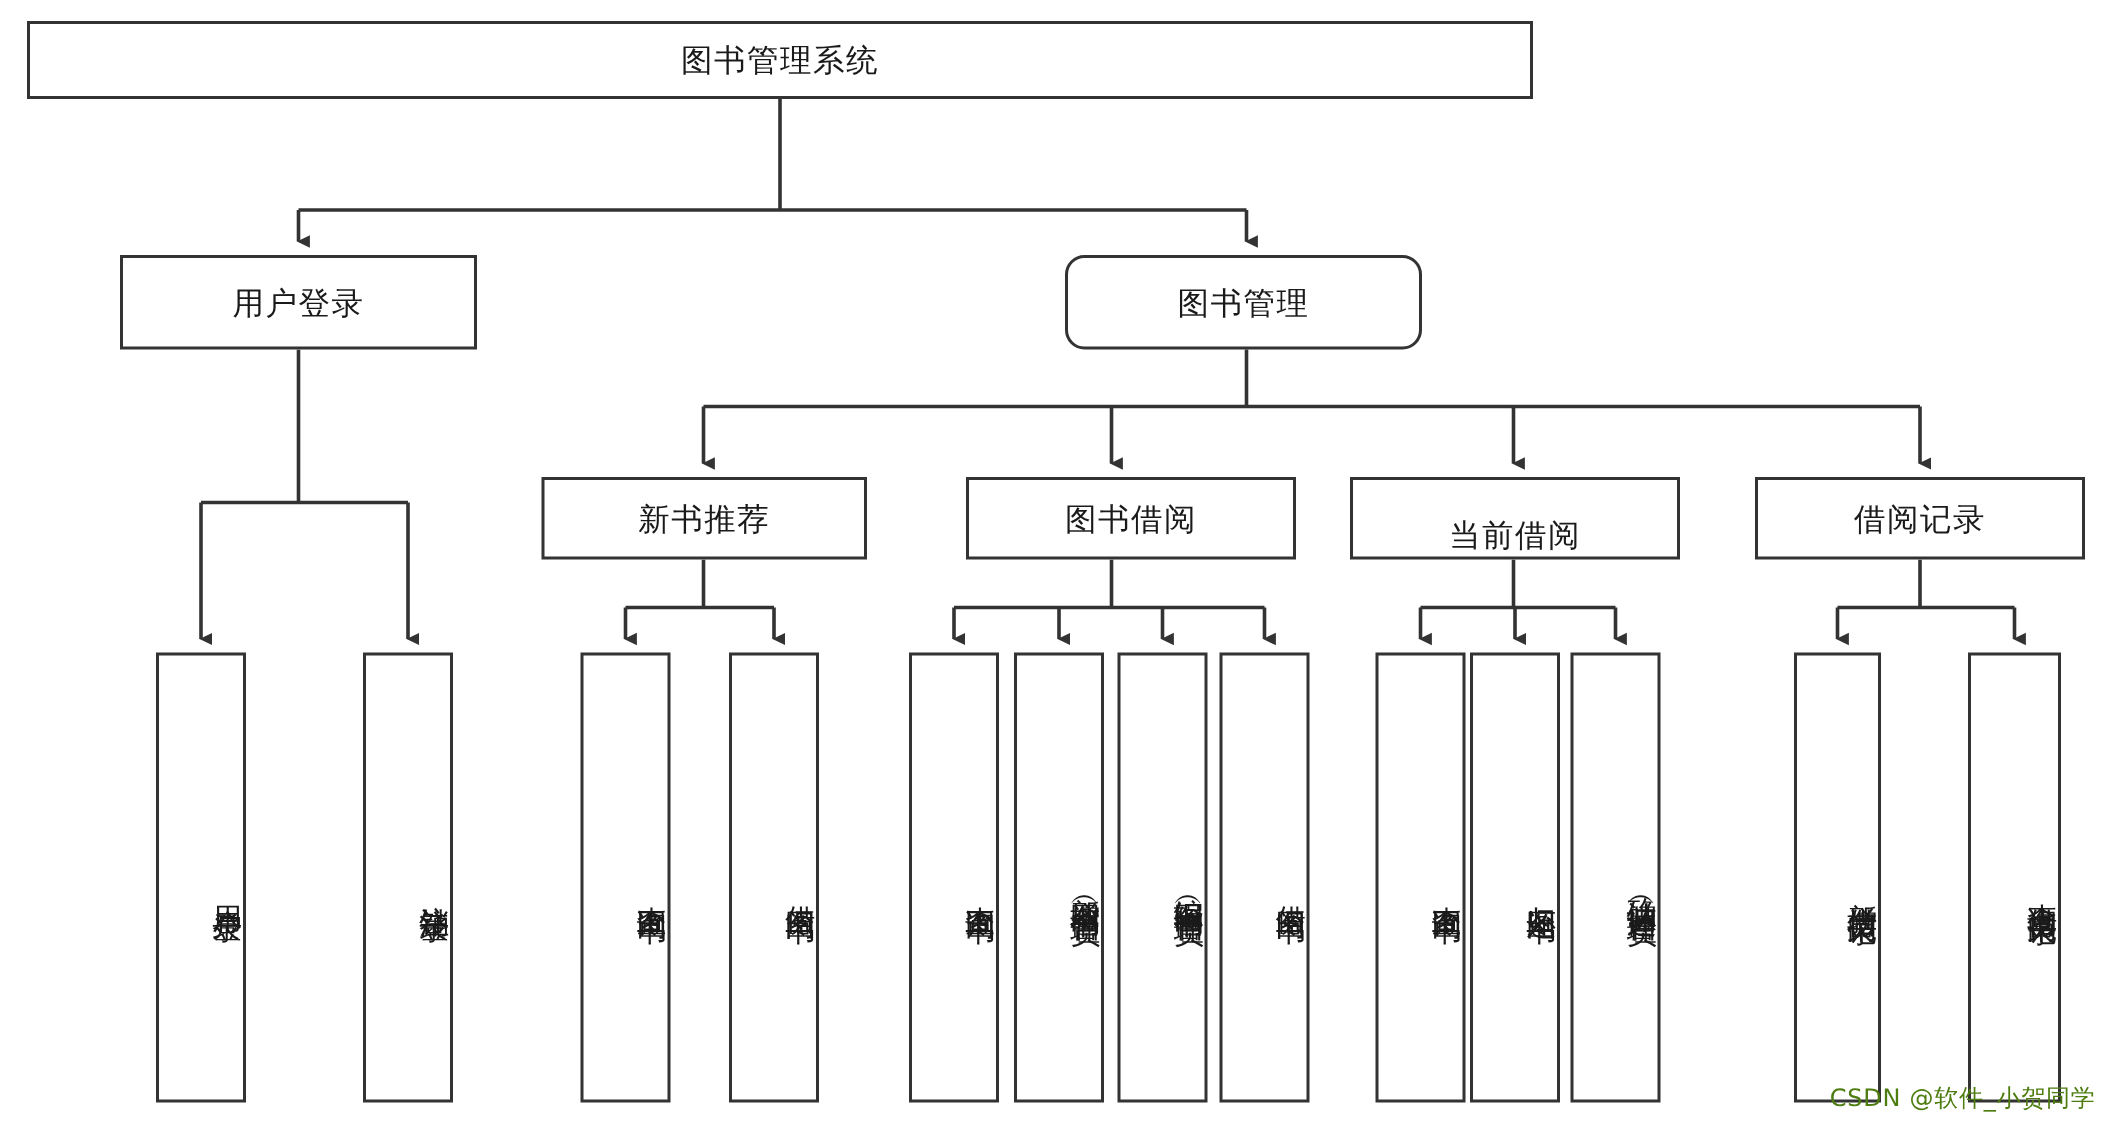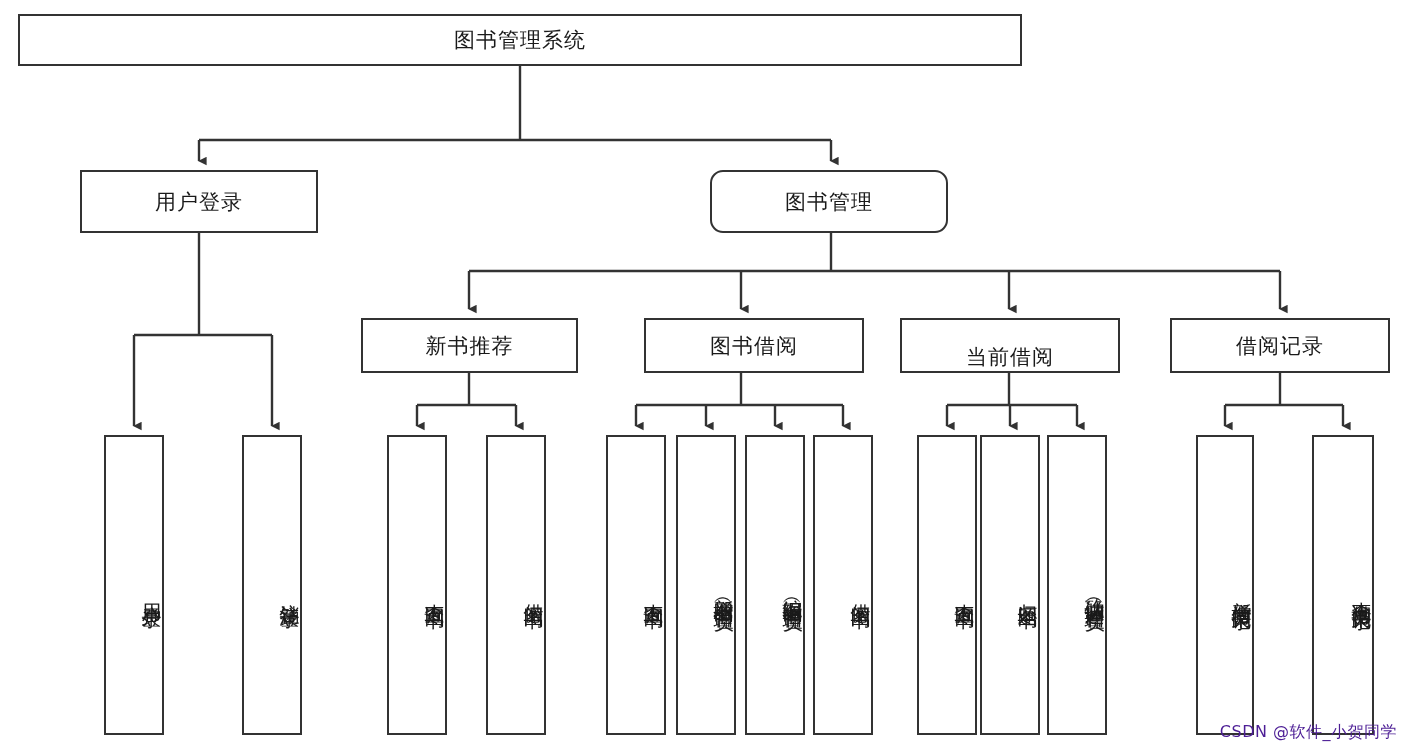--- a/index.html
+++ b/index.html
@@ -51,21 +51,21 @@
   }
   .node.vert span {
     writing-mode: vertical-rl;
     text-orientation: upright;
   }
   #watermark {
     position: absolute;
     right: 8px;
     bottom: 4px;
     font-size: 16px;
-    color: #4c1d95;
+    color: #4d7c0f;
     letter-spacing: 0.5px;
     white-space: nowrap;
   }
 </style>
 </head>
 <body>
 
 <div id="canvas">
 
   <svg id="diagram-svg" viewBox="0 0 1405 747" xmlns="http://www.w3.org/2000/svg">

